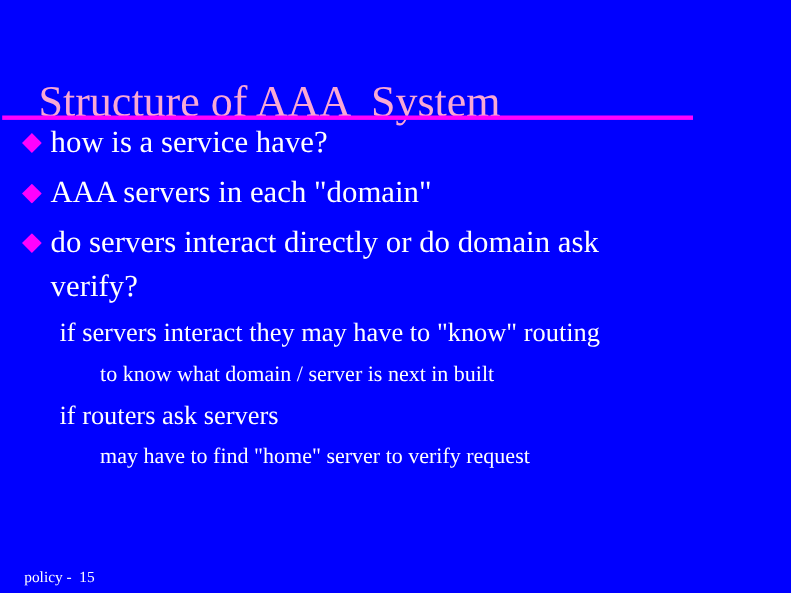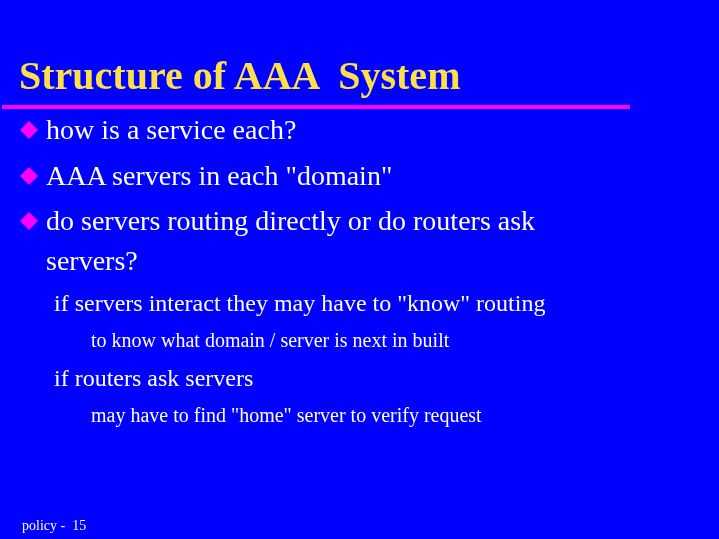--- a/index.html
+++ b/index.html
@@ -9,24 +9,24 @@
     position: relative;
     overflow: hidden;
     font-family: "Liberation Serif", "DejaVu Serif", serif;
     color: #ffffff;
   }
   .title {
     position: absolute;
     left: 19px; top: 52px;
     font-size: 40px;
     line-height: 48px;
-    color: #fde047;
+    color: #f9a8d4;
     white-space: pre;
-    margin: 0;
-    font-weight: bold;
+    margin: 16px;
+    font-weight: normal;
   }
   .rule {
     position: absolute;
     left: 2px; top: 105px;
     width: 628px; height: 4px;
     background: #ff00ff;
   }
   .bullet {
     position: absolute;
     left: 20px;
@@ -67,35 +67,35 @@
 <body>
 
 <h1 class="title">Structure of AAA  System</h1>
 <div class="rule"></div>
 
 <span class="bullet" style="top:121px">
   <svg width="18" height="18" viewBox="0 0 18 18">
       <polygon points="9,0 18,9 9,18 0,9" fill="#ff00ff"></polygon>
     </svg>
 </span>
-<div class="l1" style="top:113px">how is a service each?</div>
+<div class="l1" style="top:113px">how is a service have?</div>
 
 <span class="bullet" style="top:167px">
   <svg width="18" height="18" viewBox="0 0 18 18">
       <polygon points="9,0 18,9 9,18 0,9" fill="#ff00ff"></polygon>
     </svg>
 </span>
 <div class="l1" style="top:159px">AAA servers in each "domain"</div>
 
 <span class="bullet" style="top:212px">
   <svg width="18" height="18" viewBox="0 0 18 18">
       <polygon points="9,0 18,9 9,18 0,9" fill="#ff00ff"></polygon>
     </svg>
 </span>
-<div class="l1" style="top:204px">do servers routing directly or do routers ask</div>
-<div class="l1" style="top:244px">servers?</div>
+<div class="l1" style="top:204px">do servers interact directly or do domain ask</div>
+<div class="l1" style="top:244px">verify?</div>
 
 <div class="l2" style="top:289px">if servers interact they may have to "know" routing</div>
 <div class="l3" style="top:328px">to know what domain / server is next in built</div>
 <div class="l2" style="top:364px">if routers ask servers</div>
 <div class="l3" style="top:403px">may have to find "home" server to verify request</div>
 
 <div class="footer">policy -  15</div>
 
 </body></html>

